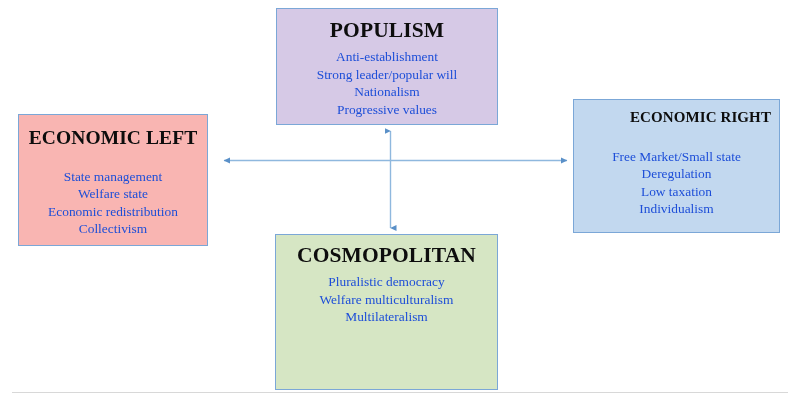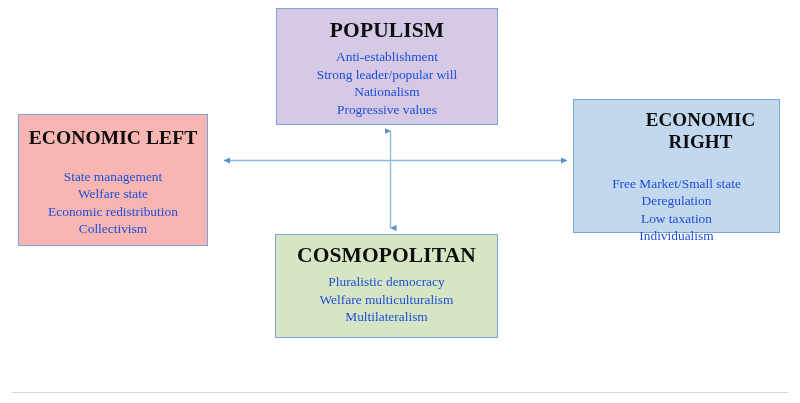--- a/index.html
+++ b/index.html
@@ -76,29 +76,29 @@
 
   
   #node-economic-right {
     left: 573px;
     top: 99px;
     width: 207px;
     height: 134px;
     background: #c2d8ef;
     padding-top: 9px;
   }
-  #node-economic-right .title { font-size: 19px; margin-bottom: 21px; margin-left: 48px; }
+  #node-economic-right .title { font-size: 15px; margin-bottom: 21px; margin-left: 48px; }
   #node-economic-right .item  { font-size: 13.4px; }
 
   
   #node-cosmopolitan-liberalism {
     left: 275px;
     top: 234px;
     width: 223px;
-    height: 104px;
+    height: 156px;
     background: #d6e6c4;
     padding-top: 8px;
   }
   #node-cosmopolitan-liberalism .title { font-size: 21.5px; margin-bottom: 5px; }
   #node-cosmopolitan-liberalism .item  { font-size: 13.4px; text-align: right; }
 
   
   #connectors {
     position: absolute;
     left: 0;

